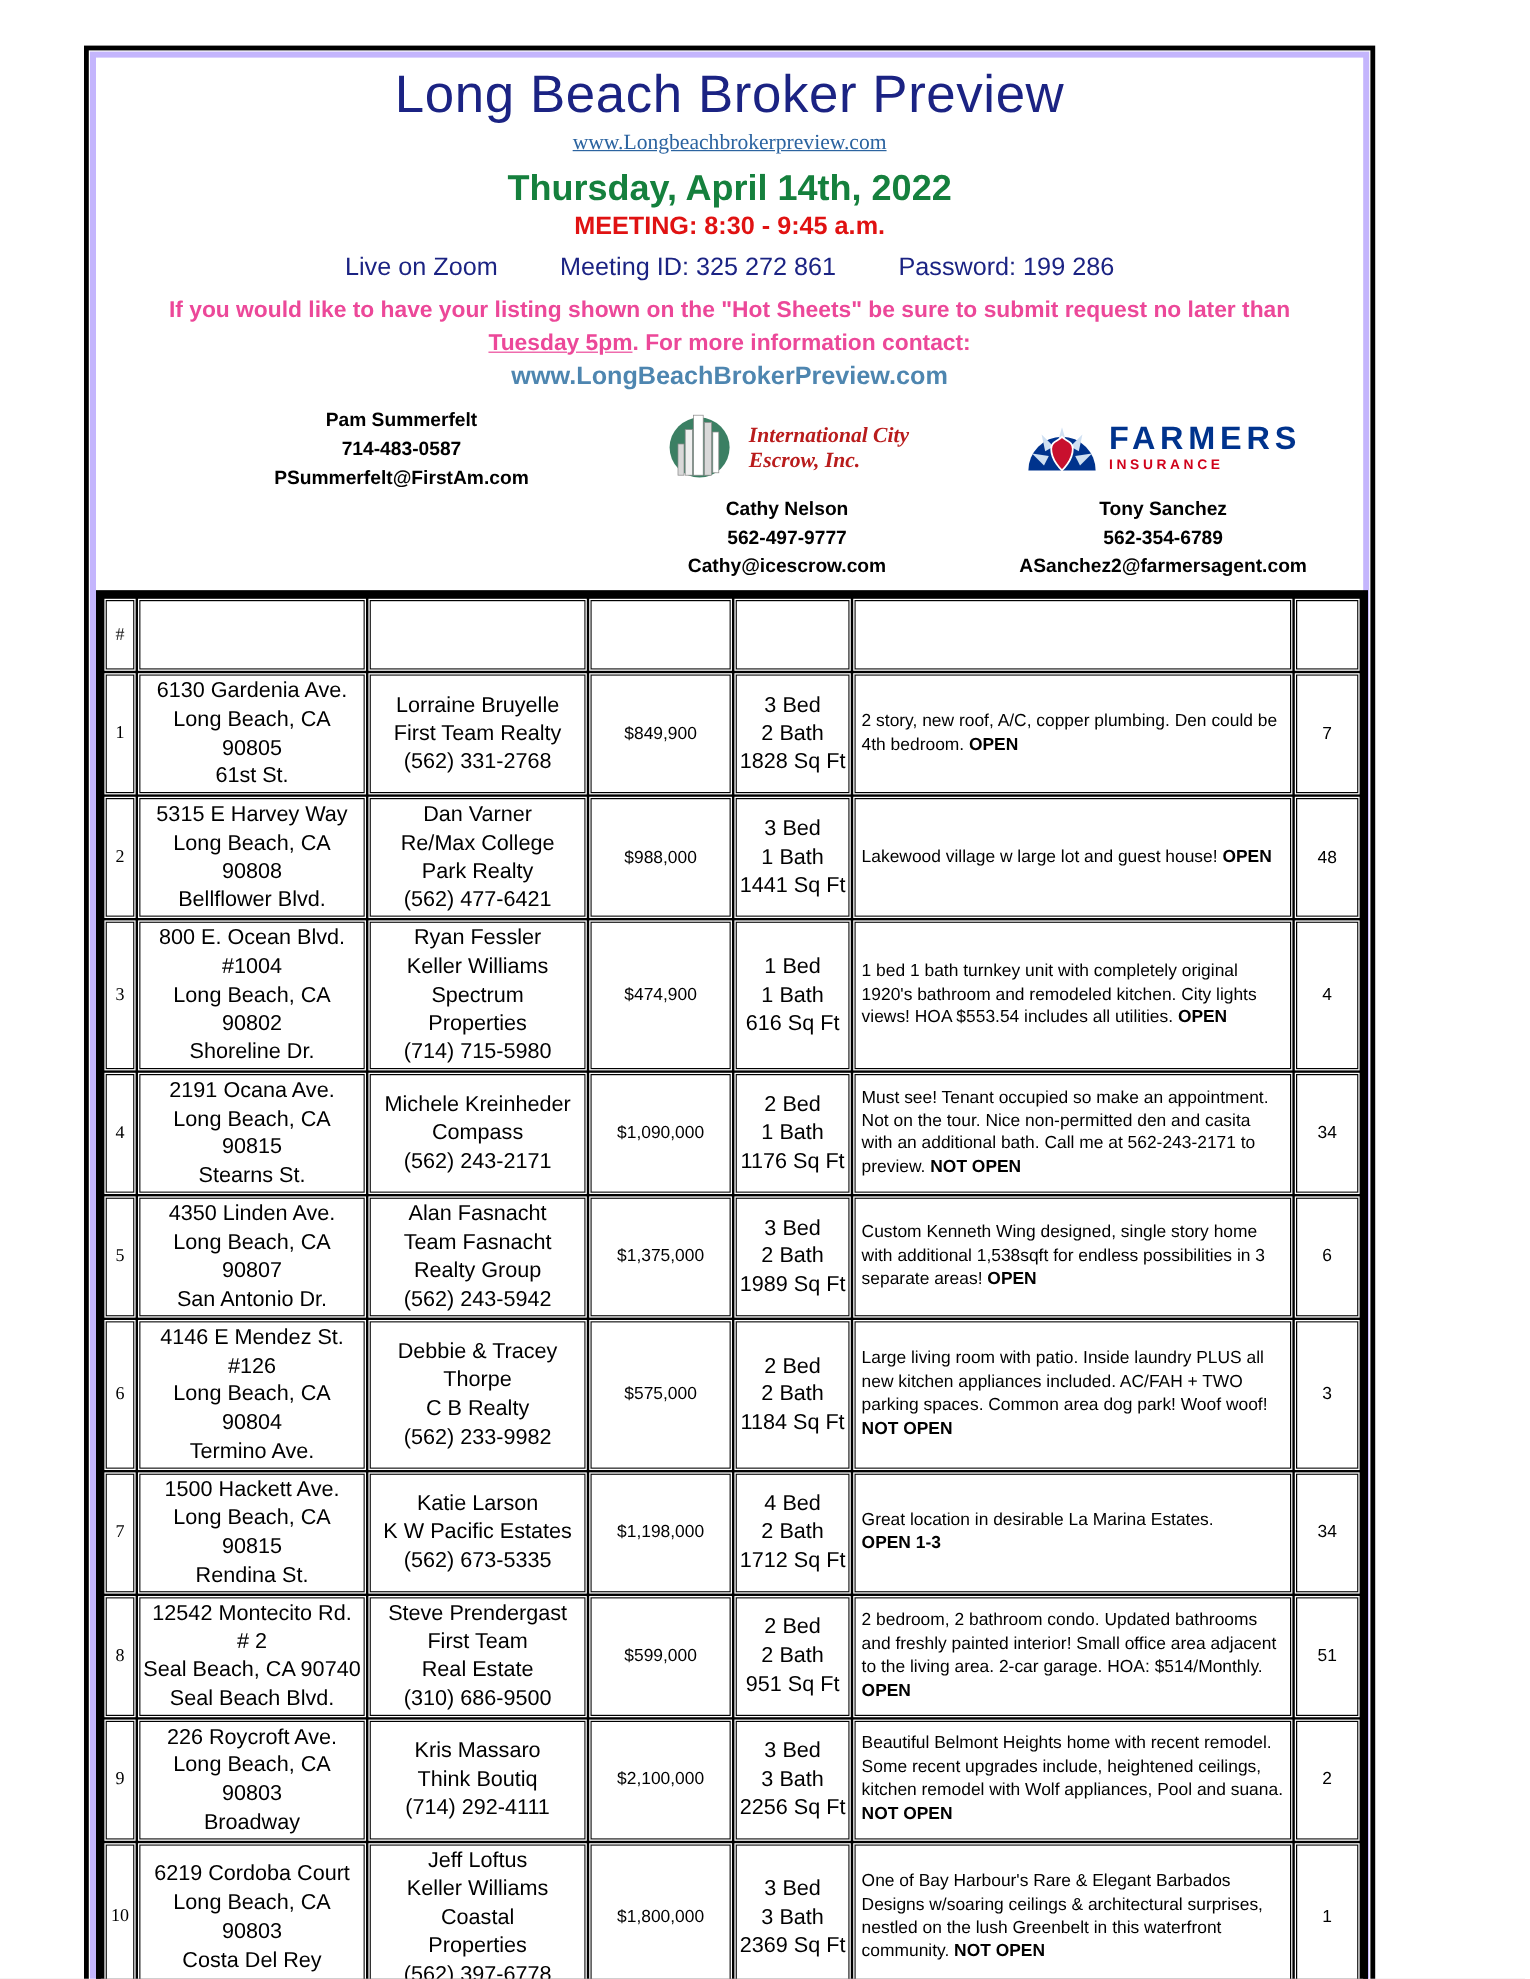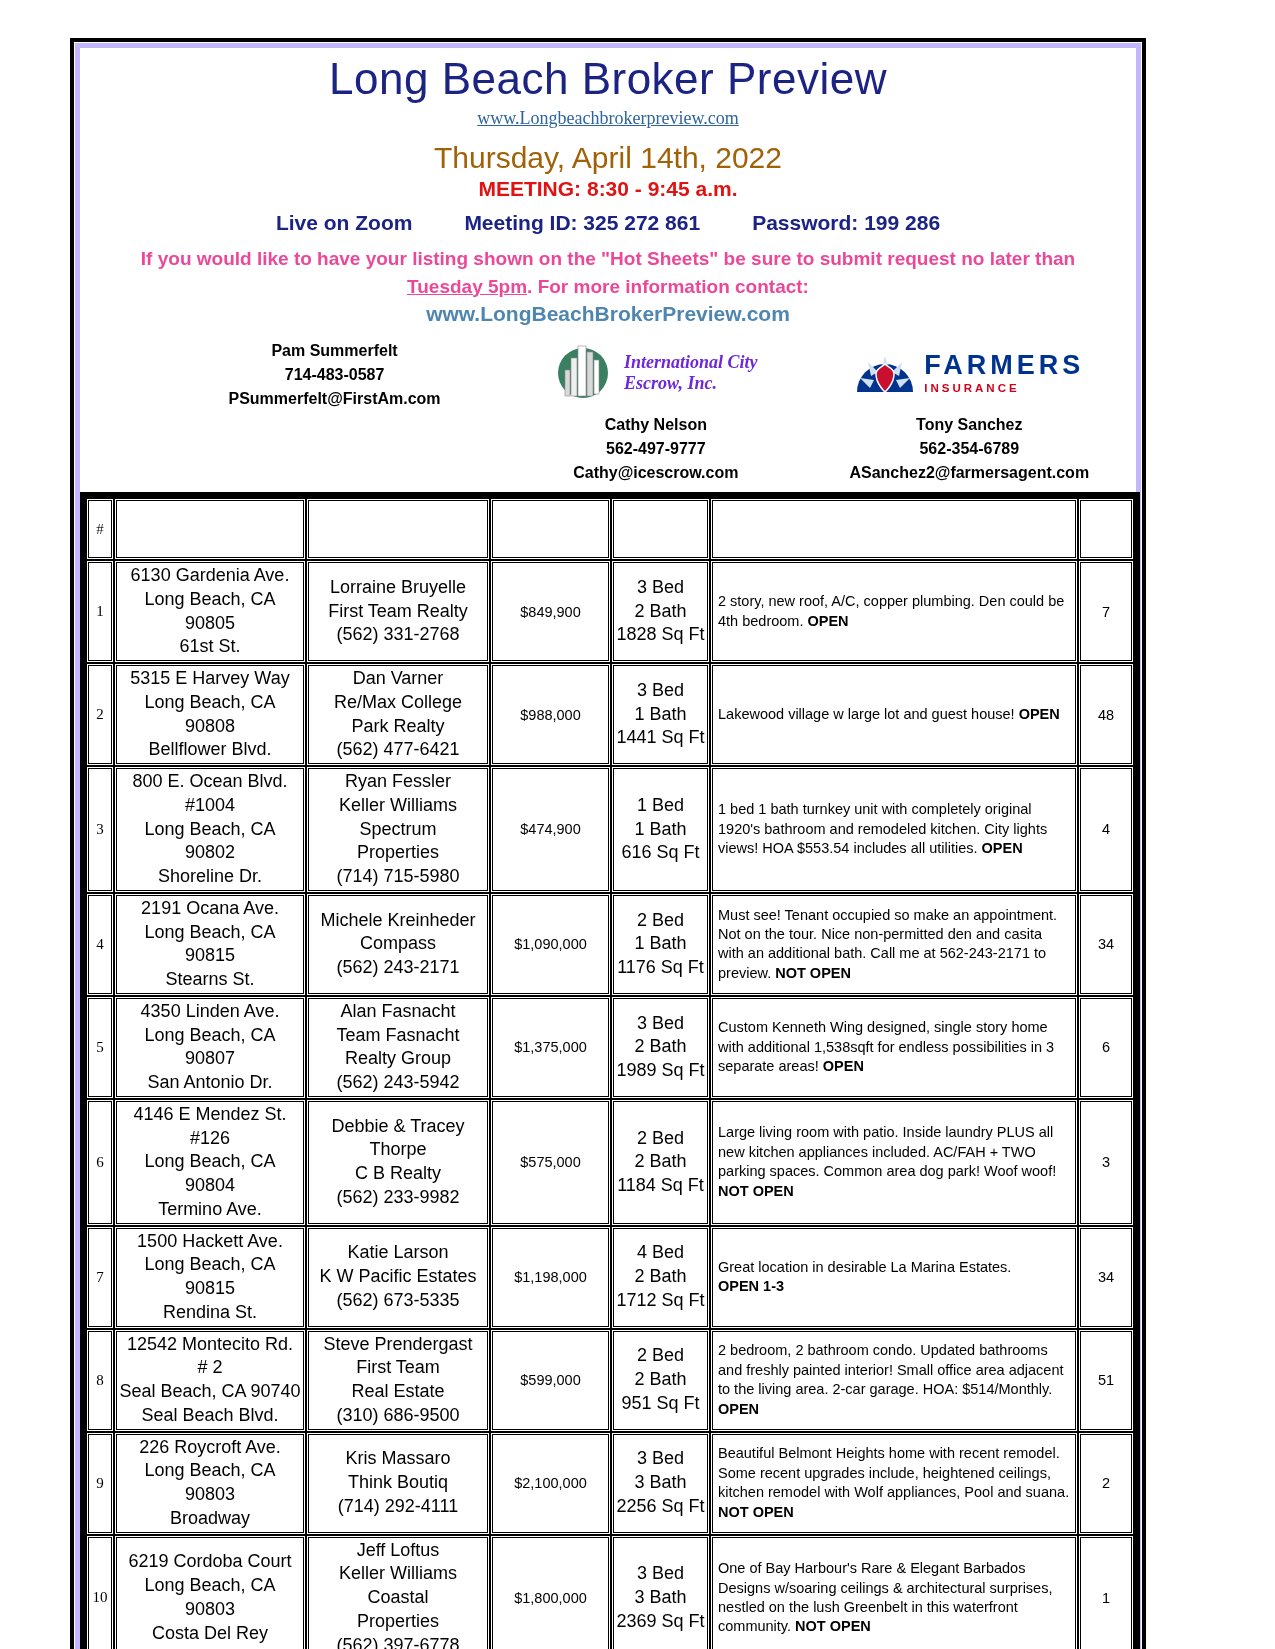--- a/index.html
+++ b/index.html
@@ -5,35 +5,35 @@
   html,body{margin:0;padding:0;background:#fff;}
   body{width:1275px;height:1649px;position:relative;font-family:"Liberation Sans",sans-serif;color:#000;}
   .sheet{position:absolute;left:70px;top:38px;width:1068px;border:4px solid #000;background:#fff;}
   .sheet-inner{border:5px solid #c4b5fd;margin:1px;padding:2px 0 0 0;}
 
   
   .hdr{text-align:center;}
   .title{font-size:44px;color:#1b2383;letter-spacing:0.5px;margin-top:4px;}
   .toplink{margin-top:4px;}
   .toplink a{font-family:"Liberation Serif",serif;font-size:18px;color:#2c64a0;text-decoration:underline;}
-  .date{margin-top:12px;font-size:30px;font-weight:normal;color:#a16207;}
+  .date{margin-top:12px;font-size:30px;font-weight:bold;color:#15803d;}
   .meeting{margin-top:2px;font-size:21px;font-weight:bold;color:#e01212;}
-  .zoomline{margin-top:10px;font-size:21px;font-weight:bold;color:#1b2383;}
+  .zoomline{margin-top:10px;font-size:21px;font-weight:normal;color:#1b2383;}
   .zoomline span{margin:0 26px;}
   .notice{margin-top:10px;font-size:19px;font-weight:bold;color:#ec4899;line-height:1.45;}
   .notice .ul{text-decoration:underline;}
   .contactlink{margin-top:2px;font-size:21px;font-weight:bold;color:#4e86b0;}
 
   
   .sponsors{display:grid;grid-template-columns:1.05fr 1fr 1fr;padding:8px 10px 4px 90px;margin-top:2px;}
   .sponsor{text-align:center;}
   .logo-box{height:74px;display:flex;align-items:center;justify-content:center;gap:8px;}
   .fa-box{background:#f6f5f2;padding:4px 10px;border-radius:2px;}
   .fa-text{font-family:"Liberation Serif",serif;font-style:italic;color:#1f4e79;font-size:15px;text-align:left;line-height:1.25;border-left:1px solid #9aa7b5;padding-left:9px;}
-  .ice-text{font-family:"Liberation Serif",serif;font-style:italic;font-weight:bold;color:#6d28d9;font-size:18px;text-align:left;line-height:1.15;}
+  .ice-text{font-family:"Liberation Serif",serif;font-style:italic;font-weight:bold;color:#b91c1c;font-size:18px;text-align:left;line-height:1.15;}
   .farmers-text{text-align:left;}
   .farmers-word{color:#00338d;font-weight:bold;font-size:27px;letter-spacing:4px;line-height:1;}
   .farmers-sub{color:#d0021b;font-weight:bold;font-size:11.5px;letter-spacing:3px;margin-top:3px;}
   .sp-name{font-size:16px;font-weight:bold;margin-top:6px;}
   .sp-phone{font-size:16px;font-weight:bold;margin-top:6px;}
   .sp-email{font-size:16px;font-weight:bold;margin-top:6px;}
 
   
   table.listings{border-collapse:separate;border-spacing:4px;background:#000;border:4px solid #000;width:1060px;margin:6px auto 0 auto;table-layout:fixed;}
   table.listings td, table.listings th{background:#fff;border:1px solid #000;outline:1px solid #fff;vertical-align:middle;overflow:hidden;}

